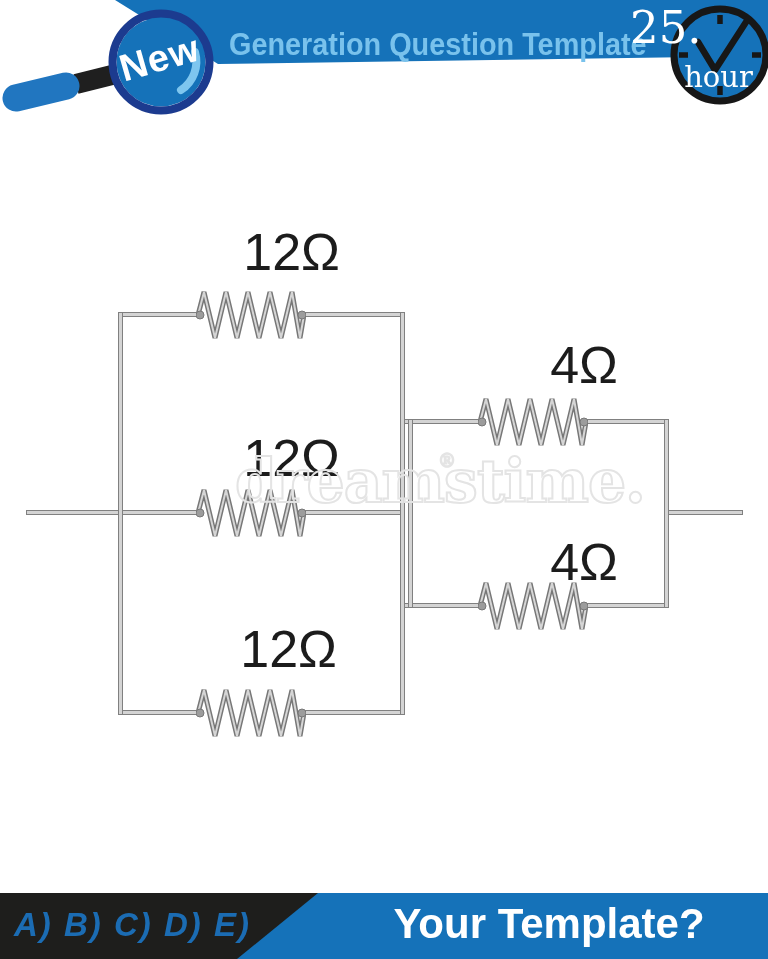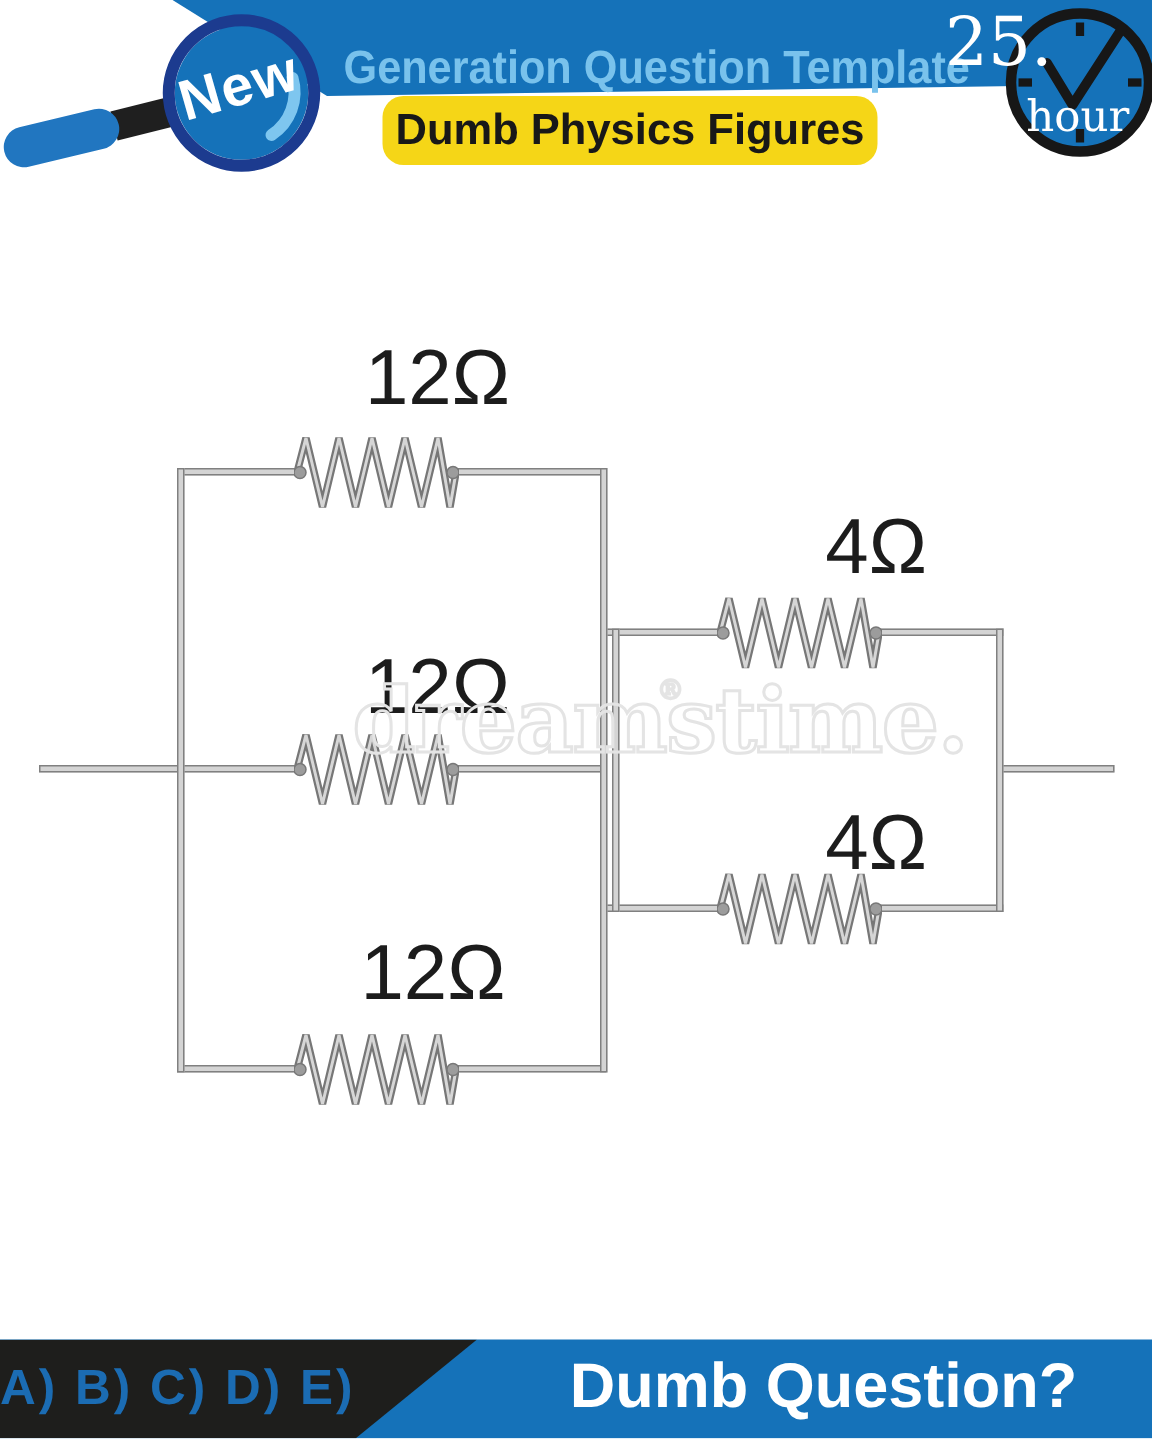--- a/index.html
+++ b/index.html
@@ -59,40 +59,37 @@
     -webkit-text-stroke:1.5px #e4e4e4; z-index:3; pointer-events:none;
   }
   
   .footer-blue { position:absolute; left:0; top:893px; width:768px; height:66px; background:#1572B9; }
   .footer-black {
     position:absolute; left:0; top:893px; width:400px; height:66px; background:#1E1E1C;
     -webkit-clip-path:polygon(0 0, 318px 0, 237px 100%, 0 100%);
     clip-path:polygon(0 0, 318px 0, 237px 100%, 0 100%);
   }
   .footer-options {
-    position:absolute; left:0; top:906px; font-size:33px; font-weight:bold;
-    color:#1B6CB3; white-space:nowrap; letter-spacing:2px; z-index:7;
+    position:absolute; left:14px; top:906px; font-size:33px; font-weight:bold;
+    color:#1B6CB3; white-space:nowrap; letter-spacing:2px; z-index:7;font-style:italic;
   }
   .footer-question {
     position:absolute; left:330px; top:900px; width:438px; text-align:center;
     font-size:42px; font-weight:bold; color:#ffffff; white-space:nowrap; z-index:7;
   }
 </style>
 </head>
 <body>
 
 <div class="stage">
 
   <div class="banner"></div>
 
   <span class="banner-title">Generation Question Template</span>
 
-  <div class="subtitle-box">
-    <span>Dumb Physics Figures</span>
-  </div>
 
   <svg class="magnifier-svg" width="240" height="135" viewBox="0 0 240 135">
     <line x1="112" y1="75" x2="76" y2="84" stroke="#1f1f1f" stroke-width="20"></line>
     <line x1="66" y1="86" x2="16" y2="98" stroke="#2176C0" stroke-width="27" stroke-linecap="round"></line>
     <circle cx="161" cy="62" r="44.5" fill="#1572B9"></circle>
     <circle cx="161" cy="62" r="48.5" fill="none" stroke="#1C3B8F" stroke-width="8"></circle>
     <path d="M 195,52 A 34 34 0 0 1 181,90" fill="none" stroke="#7EC6EF" stroke-width="8" stroke-linecap="round"></path>
   </svg>
   <span class="badge-new">New</span>
 
@@ -160,15 +157,15 @@
   <div class="rlabel" style="left:157px; top:619px;">12Ω</div>
   <div class="rlabel" style="left:438px; top:335px;">4Ω</div>
   <div class="rlabel" style="left:438px; top:532px;">4Ω</div>
 
   <span class="watermark">dreamstime.</span>
   <span class="watermark-reg">®</span>
 
   <div class="footer-blue"></div>
   <div class="footer-black"></div>
   <span class="footer-options">A) B) C) D) E)</span>
-  <span class="footer-question">Dumb Question?</span>
+  <span class="footer-question">Your Template?</span>
 
 </div>
 
 </body></html>

